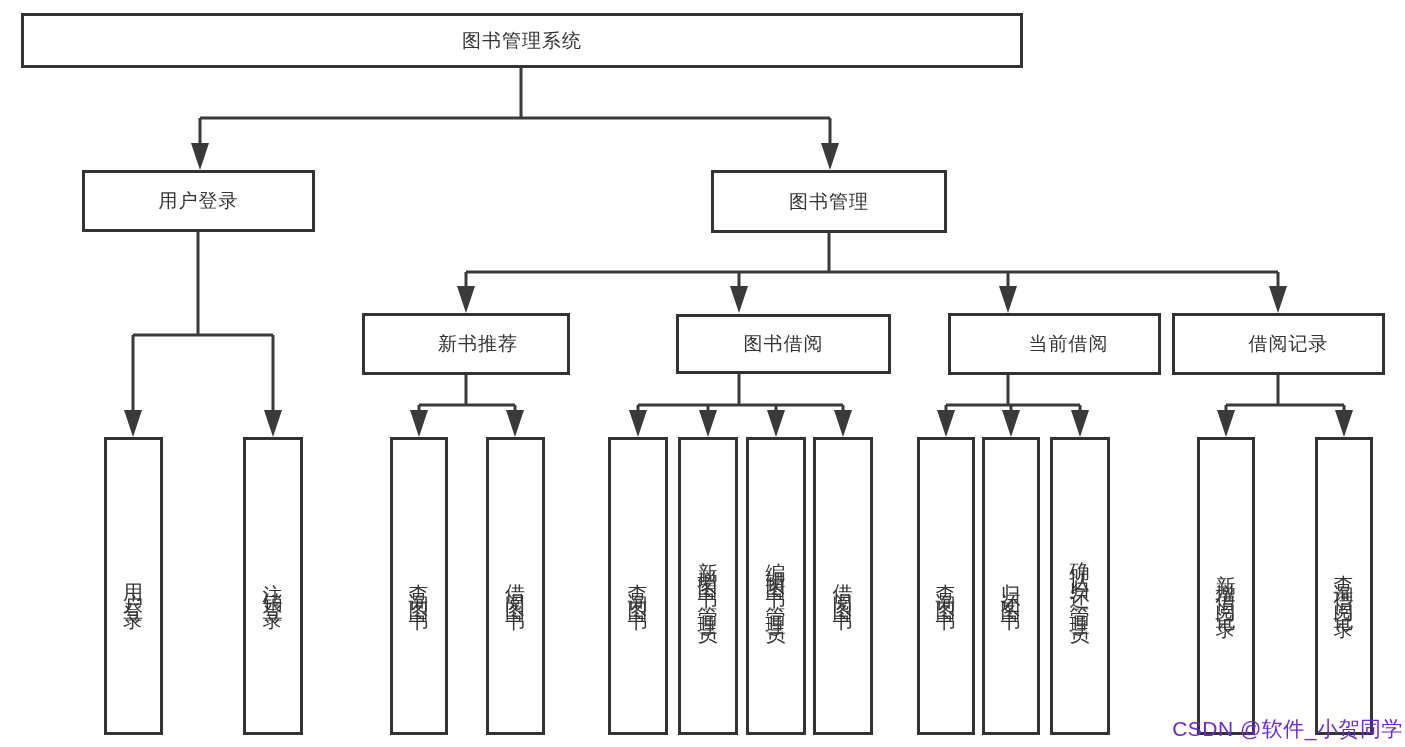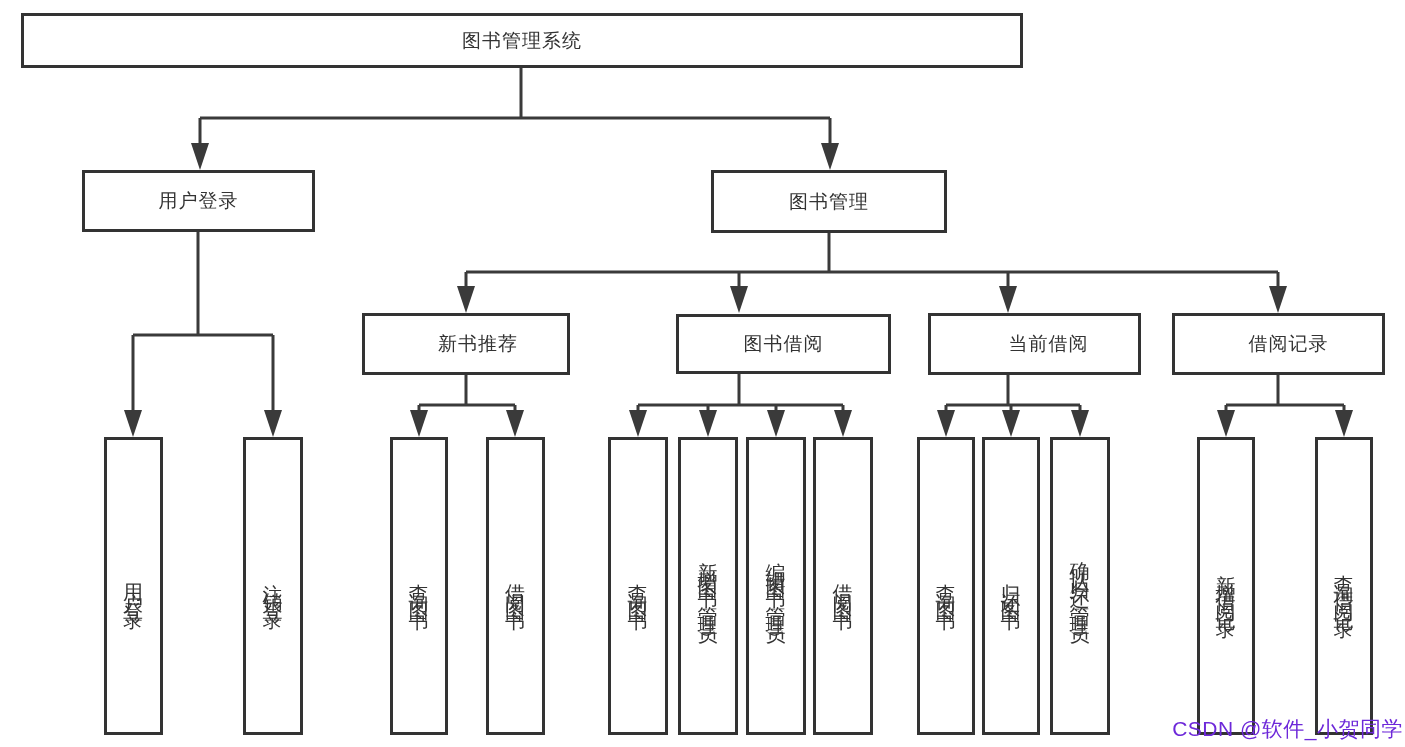--- a/index.html
+++ b/index.html
@@ -25,21 +25,21 @@
   }
 
   
   #n-root { left: 21px; top: 13px; width: 1002px; height: 55px; }
   
   #n-l2-0 { left: 82px;  top: 170px; width: 233px; height: 62px; }
   #n-l2-1 { left: 711px; top: 170px; width: 236px; height: 63px; }
   
   #n-l3-0 { left: 362px;  top: 313px; width: 208px; height: 62px; padding-left: 24px; }
   #n-l3-1 { left: 632px;  top: 314px; width: 215px; height: 60px; margin-left: 44px; }
-  #n-l3-2 { left: 928px;  top: 313px; width: 213px; height: 62px; padding-left: 28px; }
+  #n-l3-2 { left: 948px;  top: 313px; width: 213px; height: 62px; padding-left: 28px; }
   #n-l3-3 { left: 1172px; top: 313px; width: 213px; height: 62px; padding-left: 20px; }
   
   #leaf-0  { left: 104px;  width: 59px; }
   #leaf-1  { left: 243px;  width: 60px; }
   #leaf-2  { left: 390px;  width: 58px; }
   #leaf-3  { left: 486px;  width: 59px; }
   #leaf-4  { left: 608px;  width: 60px; }
   #leaf-5  { left: 678px;  width: 60px; }
   #leaf-6  { left: 746px;  width: 60px; }
   #leaf-7  { left: 813px;  width: 60px; }

